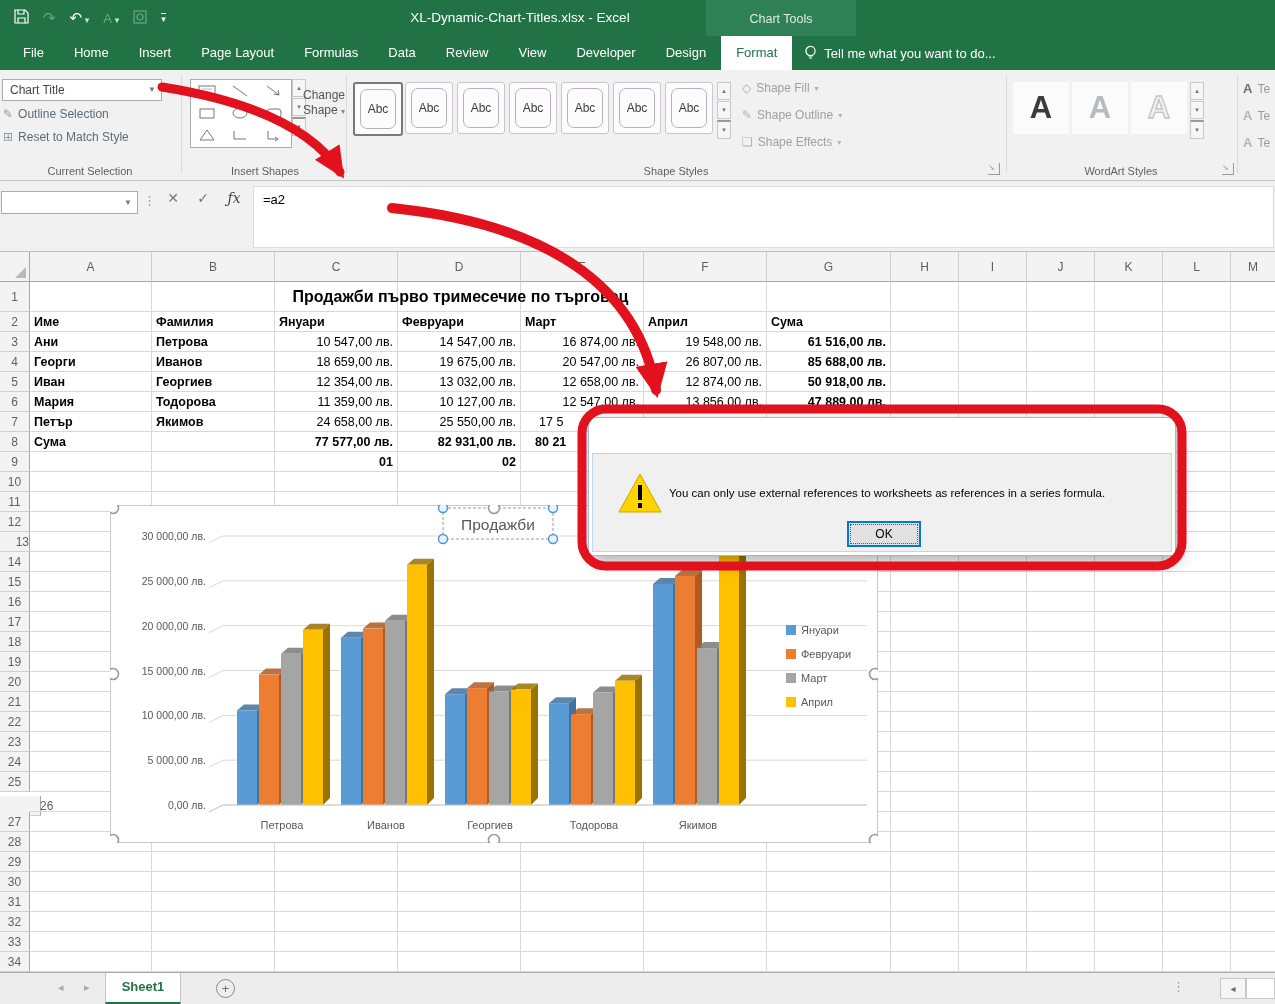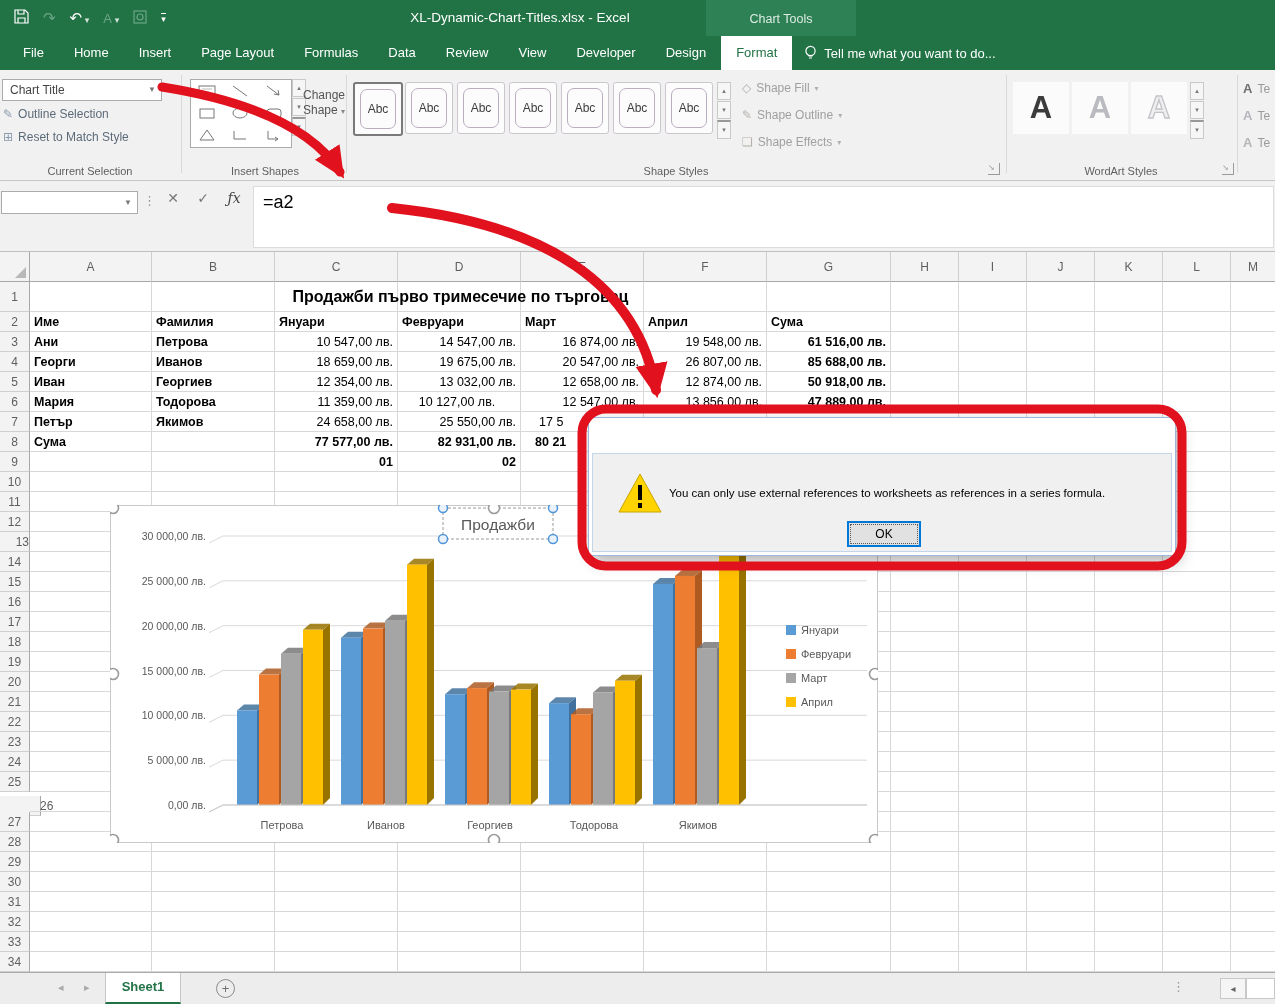--- a/index.html
+++ b/index.html
@@ -46,21 +46,21 @@
   .textbtn{position:absolute;display:flex;align-items:center;gap:5px;font-size:12px;color:#9a9a9a}
   .textbtn .ta{font-size:13px;font-weight:bold;color:#6f6f6f}
   
   .fbar{position:absolute;left:0;top:181px;width:1275px;height:71px;background:#f1f1f1;border-bottom:1px solid #bfbfbf;box-sizing:border-box}
   .namebox{position:absolute;left:1px;top:10px;width:137px;height:23px;background:#fff;border:1px solid #ababab;box-sizing:border-box}
   .namebox .car{position:absolute;right:5px;top:6px;font-size:8px;color:#777}
   .fdots{position:absolute;left:143px;top:12px;color:#999;font-size:13px;letter-spacing:0}
   .fbtn{position:absolute;top:9px;width:26px;text-align:center;font-size:14px;color:#777}
   .fx{font-family:"DejaVu Serif","Liberation Serif",serif;font-style:italic;color:#444}
   .finput{position:absolute;left:253px;top:5px;width:1021px;height:62px;background:#fff;border:1px solid #dcdcdc;box-sizing:border-box;
-          font-size:18px;color:#000;padding:5px 0 0 9px}
+          font-size:13px;color:#000;padding:5px 0 0 9px}
   
   .gridwrap{position:absolute;left:0;top:252px;width:1275px;height:720px;background:#fff;overflow:hidden}
   .colhdr{position:absolute;top:0;height:30px;background:#f3f3f3;border-right:1px solid #cfcfcf;border-bottom:1px solid #a8a8a8;
           box-sizing:border-box;text-align:center;line-height:30px;font-size:12px;color:#5f5f5f}
   .rowhdr{position:absolute;left:0;width:30px;background:#f3f3f3;border-right:1px solid #a8a8a8;border-bottom:1px solid #cfcfcf;
           box-sizing:border-box;text-align:center;font-size:12px;color:#5f5f5f}
   .corner{position:absolute;left:0;top:0;width:30px;height:30px;background:#f3f3f3;border-right:1px solid #a8a8a8;border-bottom:1px solid #a8a8a8;box-sizing:border-box}
   .corner .tri{position:absolute;right:3px;bottom:3px;width:0;height:0;border-left:11px solid transparent;border-bottom:11px solid #b8b8b8}
   .gline-v{position:absolute;width:1px;background:#d8d8d8}
   .gline-h{position:absolute;height:1px;background:#d8d8d8}
@@ -431,21 +431,21 @@
     <div class="cell b" style="left: 30px; top: 120px; width: 122px; height: 20px; padding-left: 4px;">Иван</div>
     <div class="cell b" style="left: 152px; top: 120px; width: 123px; height: 20px; padding-left: 4px;">Георгиев</div>
     <div class="cell num" style="left: 275px; top: 120px; width: 123px; height: 20px;">12 354,00 лв.</div>
     <div class="cell num" style="left: 398px; top: 120px; width: 123px; height: 20px;">13 032,00 лв.</div>
     <div class="cell num" style="left: 521px; top: 120px; width: 123px; height: 20px;">12 658,00 лв.</div>
     <div class="cell num" style="left: 644px; top: 120px; width: 123px; height: 20px;">12 874,00 лв.</div>
     <div class="cell b num" style="left: 767px; top: 120px; width: 124px; height: 20px;">50 918,00 лв.</div>
     <div class="cell b" style="left: 30px; top: 140px; width: 122px; height: 20px; padding-left: 4px;">Мария</div>
     <div class="cell b" style="left: 152px; top: 140px; width: 123px; height: 20px; padding-left: 4px;">Тодорова</div>
     <div class="cell num" style="left: 275px; top: 140px; width: 123px; height: 20px;">11 359,00 лв.</div>
-    <div class="cell num" style="left: 398px; top: 140px; width: 123px; height: 20px; text-align: center;">10 127,00 лв.</div>
+    <div class="cell num" style="left: 398px; top: 140px; width: 123px; height: 20px;">10 127,00 лв.</div>
     <div class="cell num" style="left: 521px; top: 140px; width: 123px; height: 20px;">12 547,00 лв.</div>
     <div class="cell num" style="left: 644px; top: 140px; width: 123px; height: 20px;">13 856,00 лв.</div>
     <div class="cell b num" style="left: 767px; top: 140px; width: 124px; height: 20px;">47 889,00 лв.</div>
     <div class="cell b" style="left: 30px; top: 160px; width: 122px; height: 20px; padding-left: 4px;">Петър</div>
     <div class="cell b" style="left: 152px; top: 160px; width: 123px; height: 20px; padding-left: 4px;">Якимов</div>
     <div class="cell num" style="left: 275px; top: 160px; width: 123px; height: 20px;">24 658,00 лв.</div>
     <div class="cell num" style="left: 398px; top: 160px; width: 123px; height: 20px;">25 550,00 лв.</div>
     <div class="cell b" style="left: 30px; top: 180px; width: 122px; height: 20px; padding-left: 4px;">Сума</div>
     <div class="cell b num" style="left: 275px; top: 180px; width: 123px; height: 20px;">77 577,00 лв.</div>
     <div class="cell b num" style="left: 398px; top: 180px; width: 123px; height: 20px;">82 931,00 лв.</div>

